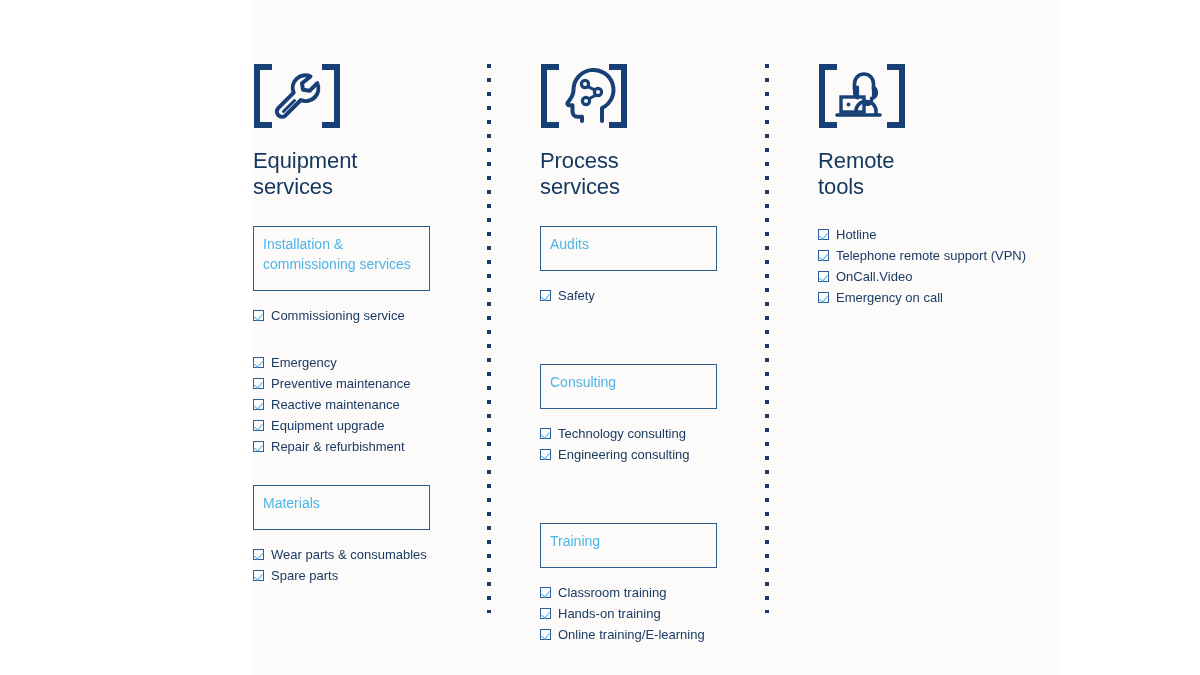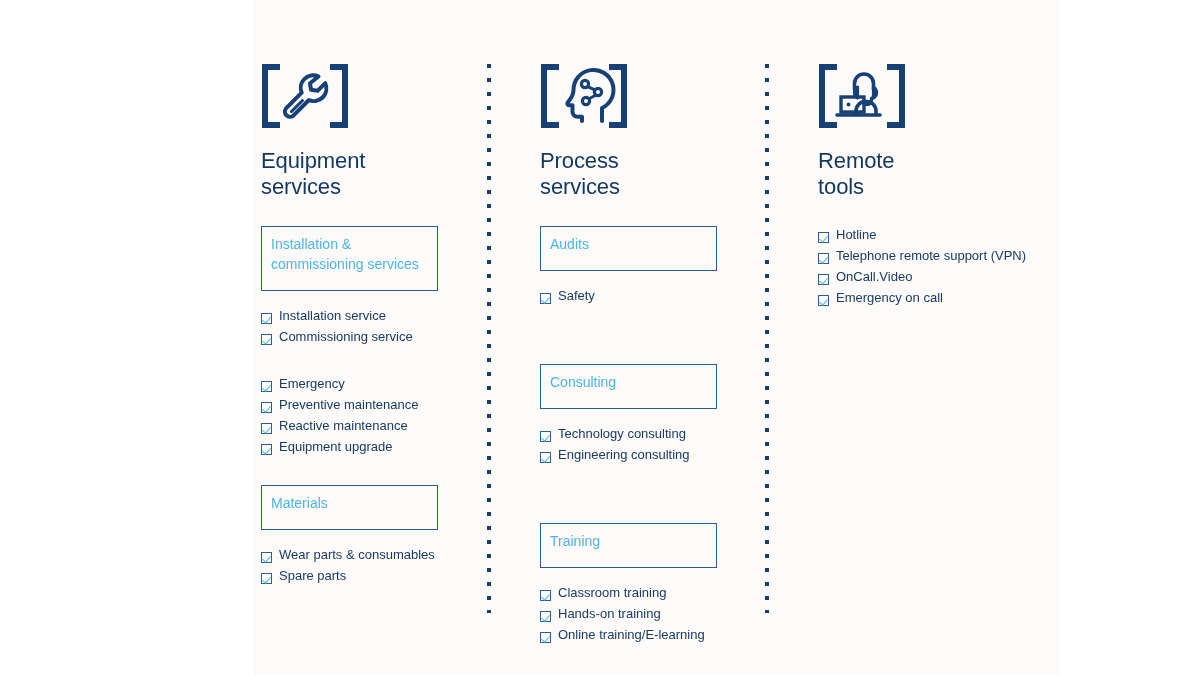--- a/index.html
+++ b/index.html
@@ -42,21 +42,21 @@
     background-repeat: repeat-y;
   }
   .divider-1 { left: 487px; }
   .divider-2 { left: 765px; }
 
   
   .column {
     position: absolute;
     top: 64px;
   }
-  .col-equipment { left: 261px; width: 200px; }
+  .col-equipment { left: 253px; width: 200px; }
   .col-process  { left: 540px; width: 200px; }
   .col-remote   { left: 818px; width: 250px; }
 
   
   .icon-wrap {
     width: 88px;
     height: 64px;
     position: relative;
     margin-bottom: 20px;
   }
@@ -89,21 +89,21 @@
   }
 
   
   .check-list {
     list-style: none;
     margin: 0 0 30px 0;
     padding: 0;
   }
   .check-item {
     display: flex;
-    align-items: flex-end;
+    align-items: flex-start;
     gap: 7px;
     margin-bottom: 4px;
   }
   .check-box {
     flex: 0 0 auto;
     width: 11px;
     height: 11px;
     margin-top: 3px;
     border: 1px solid #2d5f96;
     box-sizing: border-box;
@@ -155,44 +155,44 @@
     <h2 class="col-title">Equipment
 services</h2>
 
     <div class="sec-box">
       <div class="sec-box-label">Installation &amp;
 commissioning services</div>
     </div>
     <ul class="check-list">
       <li class="check-item">
         <span class="check-box"></span>
-        <span class="check-label">Installation service</span>
-      </li>
-      <li class="check-item">
-        <span class="check-box"></span>
         <span class="check-label">Commissioning service</span>
       </li>
     </ul>
 
     <ul class="check-list">
       <li class="check-item">
         <span class="check-box"></span>
         <span class="check-label">Emergency</span>
       </li>
       <li class="check-item">
         <span class="check-box"></span>
         <span class="check-label">Preventive maintenance</span>
       </li>
       <li class="check-item">
         <span class="check-box"></span>
         <span class="check-label">Reactive maintenance</span>
       </li>
       <li class="check-item">
         <span class="check-box"></span>
         <span class="check-label">Equipment upgrade</span>
+      </li>
+      <li class="check-item">
+        <span class="check-box"></span>
+        <span class="check-label">Repair &amp; refurbishment</span>
       </li>
     </ul>
 
     <div class="sec-box">
       <div class="sec-box-label">Materials</div>
     </div>
     <ul class="check-list">
       <li class="check-item">
         <span class="check-box"></span>
         <span class="check-label">Wear parts &amp; consumables</span>

